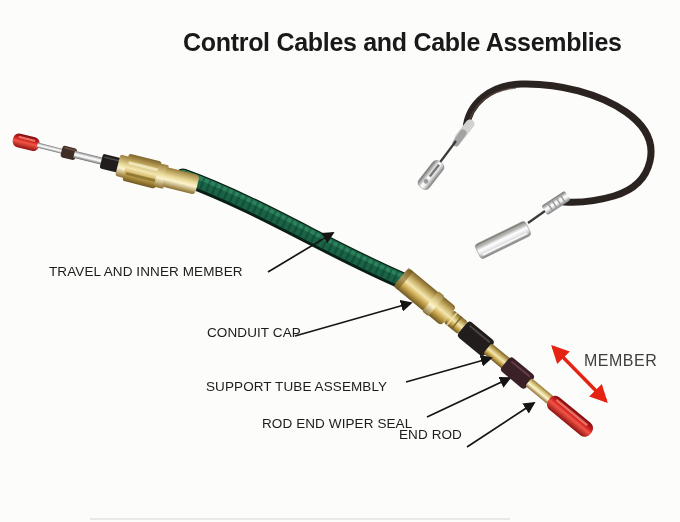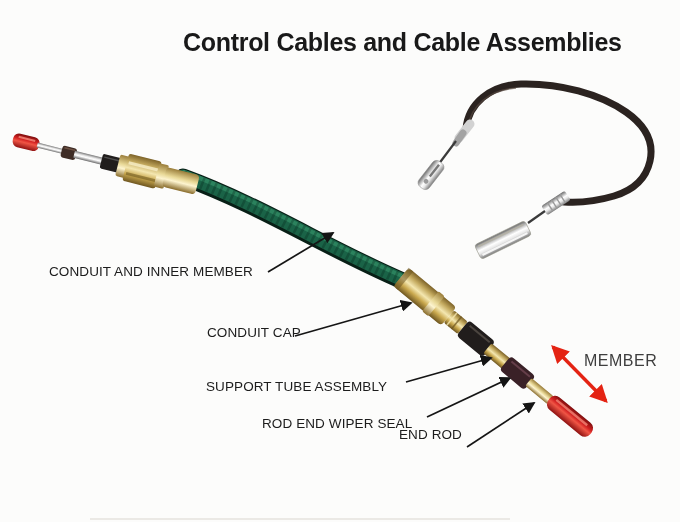--- a/index.html
+++ b/index.html
@@ -150,19 +150,19 @@
       <line x1="467" y1="447" x2="534" y2="403" marker-end="url(#mArrow)"></line>
     </g>
 
     <line x1="553" y1="347" x2="606" y2="401" stroke-width="3.4" style="stroke:var(--travel-arrow,#e42313)" marker-start="url(#mArrowRed)" marker-end="url(#mArrowRed)"></line>
 
     <rect x="90" y="518" width="420" height="2" fill="#d9d6cf" opacity="0.5"></rect>
   </svg>
 
   <div class="page-title">Control Cables and Cable Assemblies</div>
 
-  <div class="callout lbl-conduit-inner">CONDUIT AND INNER MEMBER</div>
+  <div class="callout lbl-conduit-inner">TRAVEL AND INNER MEMBER</div>
   <div class="callout lbl-conduit-cap">CONDUIT CAP</div>
   <div class="callout lbl-support-tube">SUPPORT TUBE ASSEMBLY</div>
   <div class="callout lbl-wiper-seal">ROD END WIPER SEAL</div>
   <div class="callout lbl-end-rod">END ROD</div>
   <div class="lbl-travel">MEMBER</div>
 </div>
 
 </body></html>

